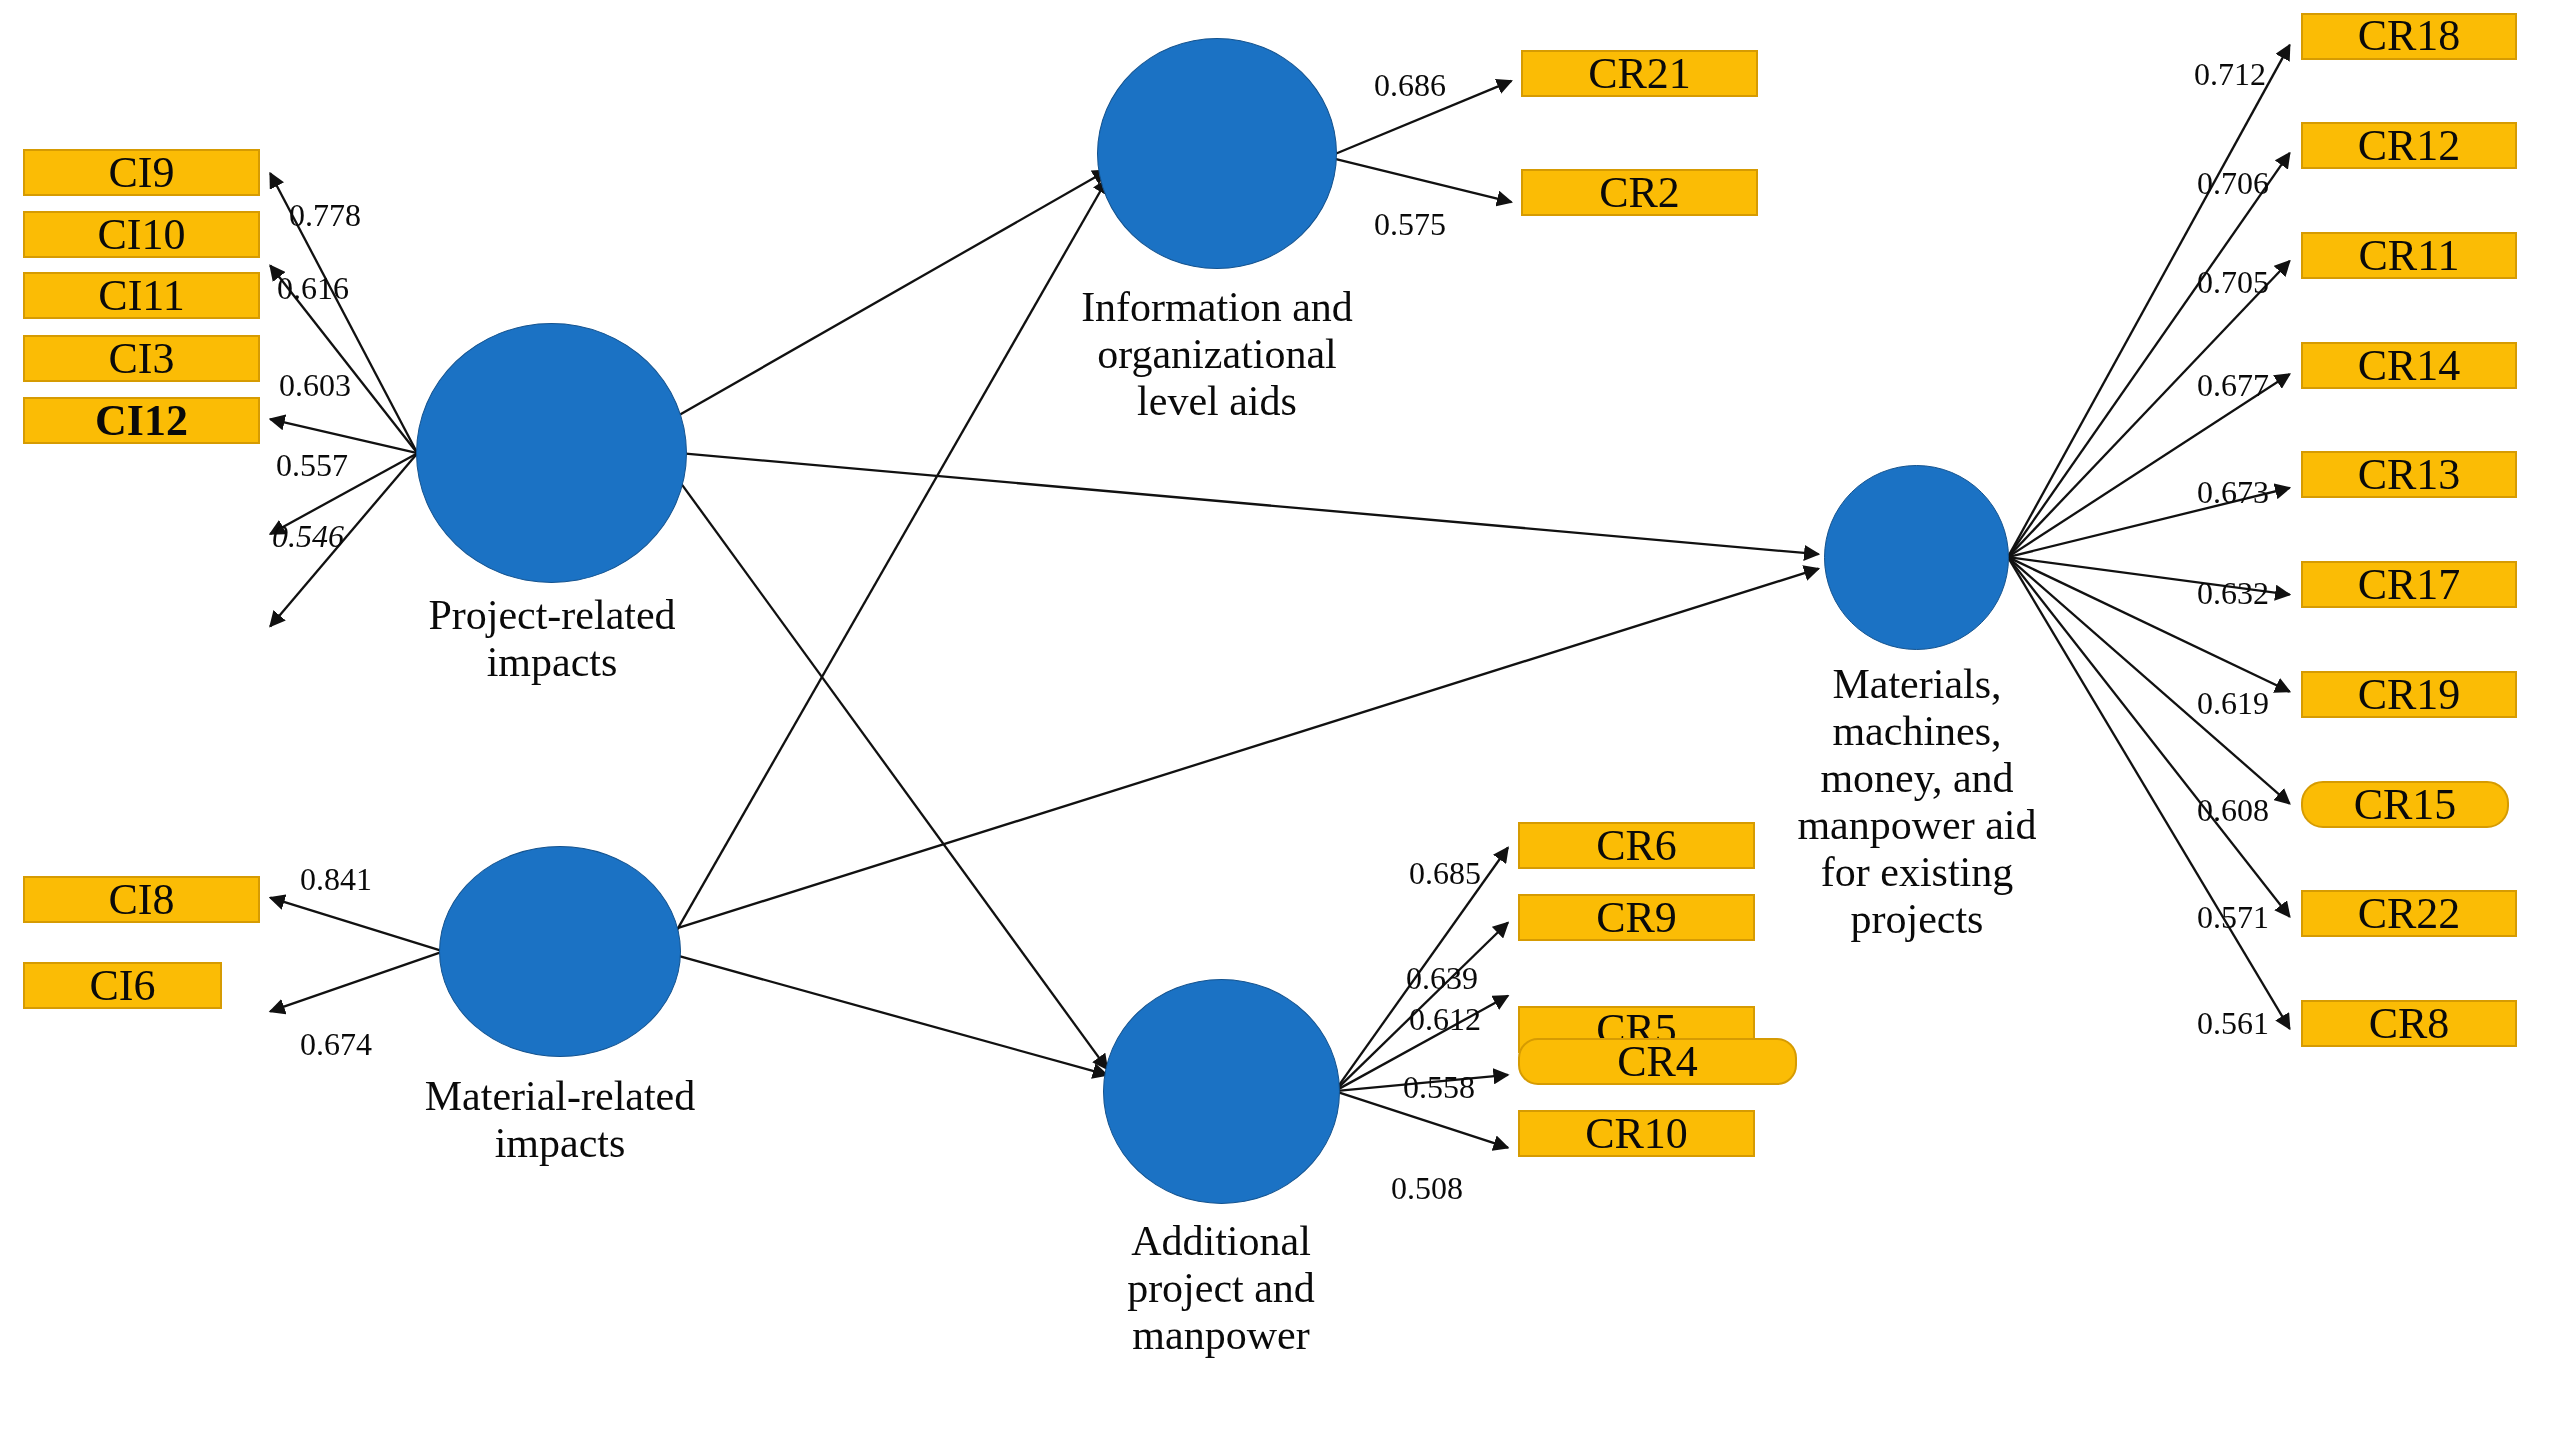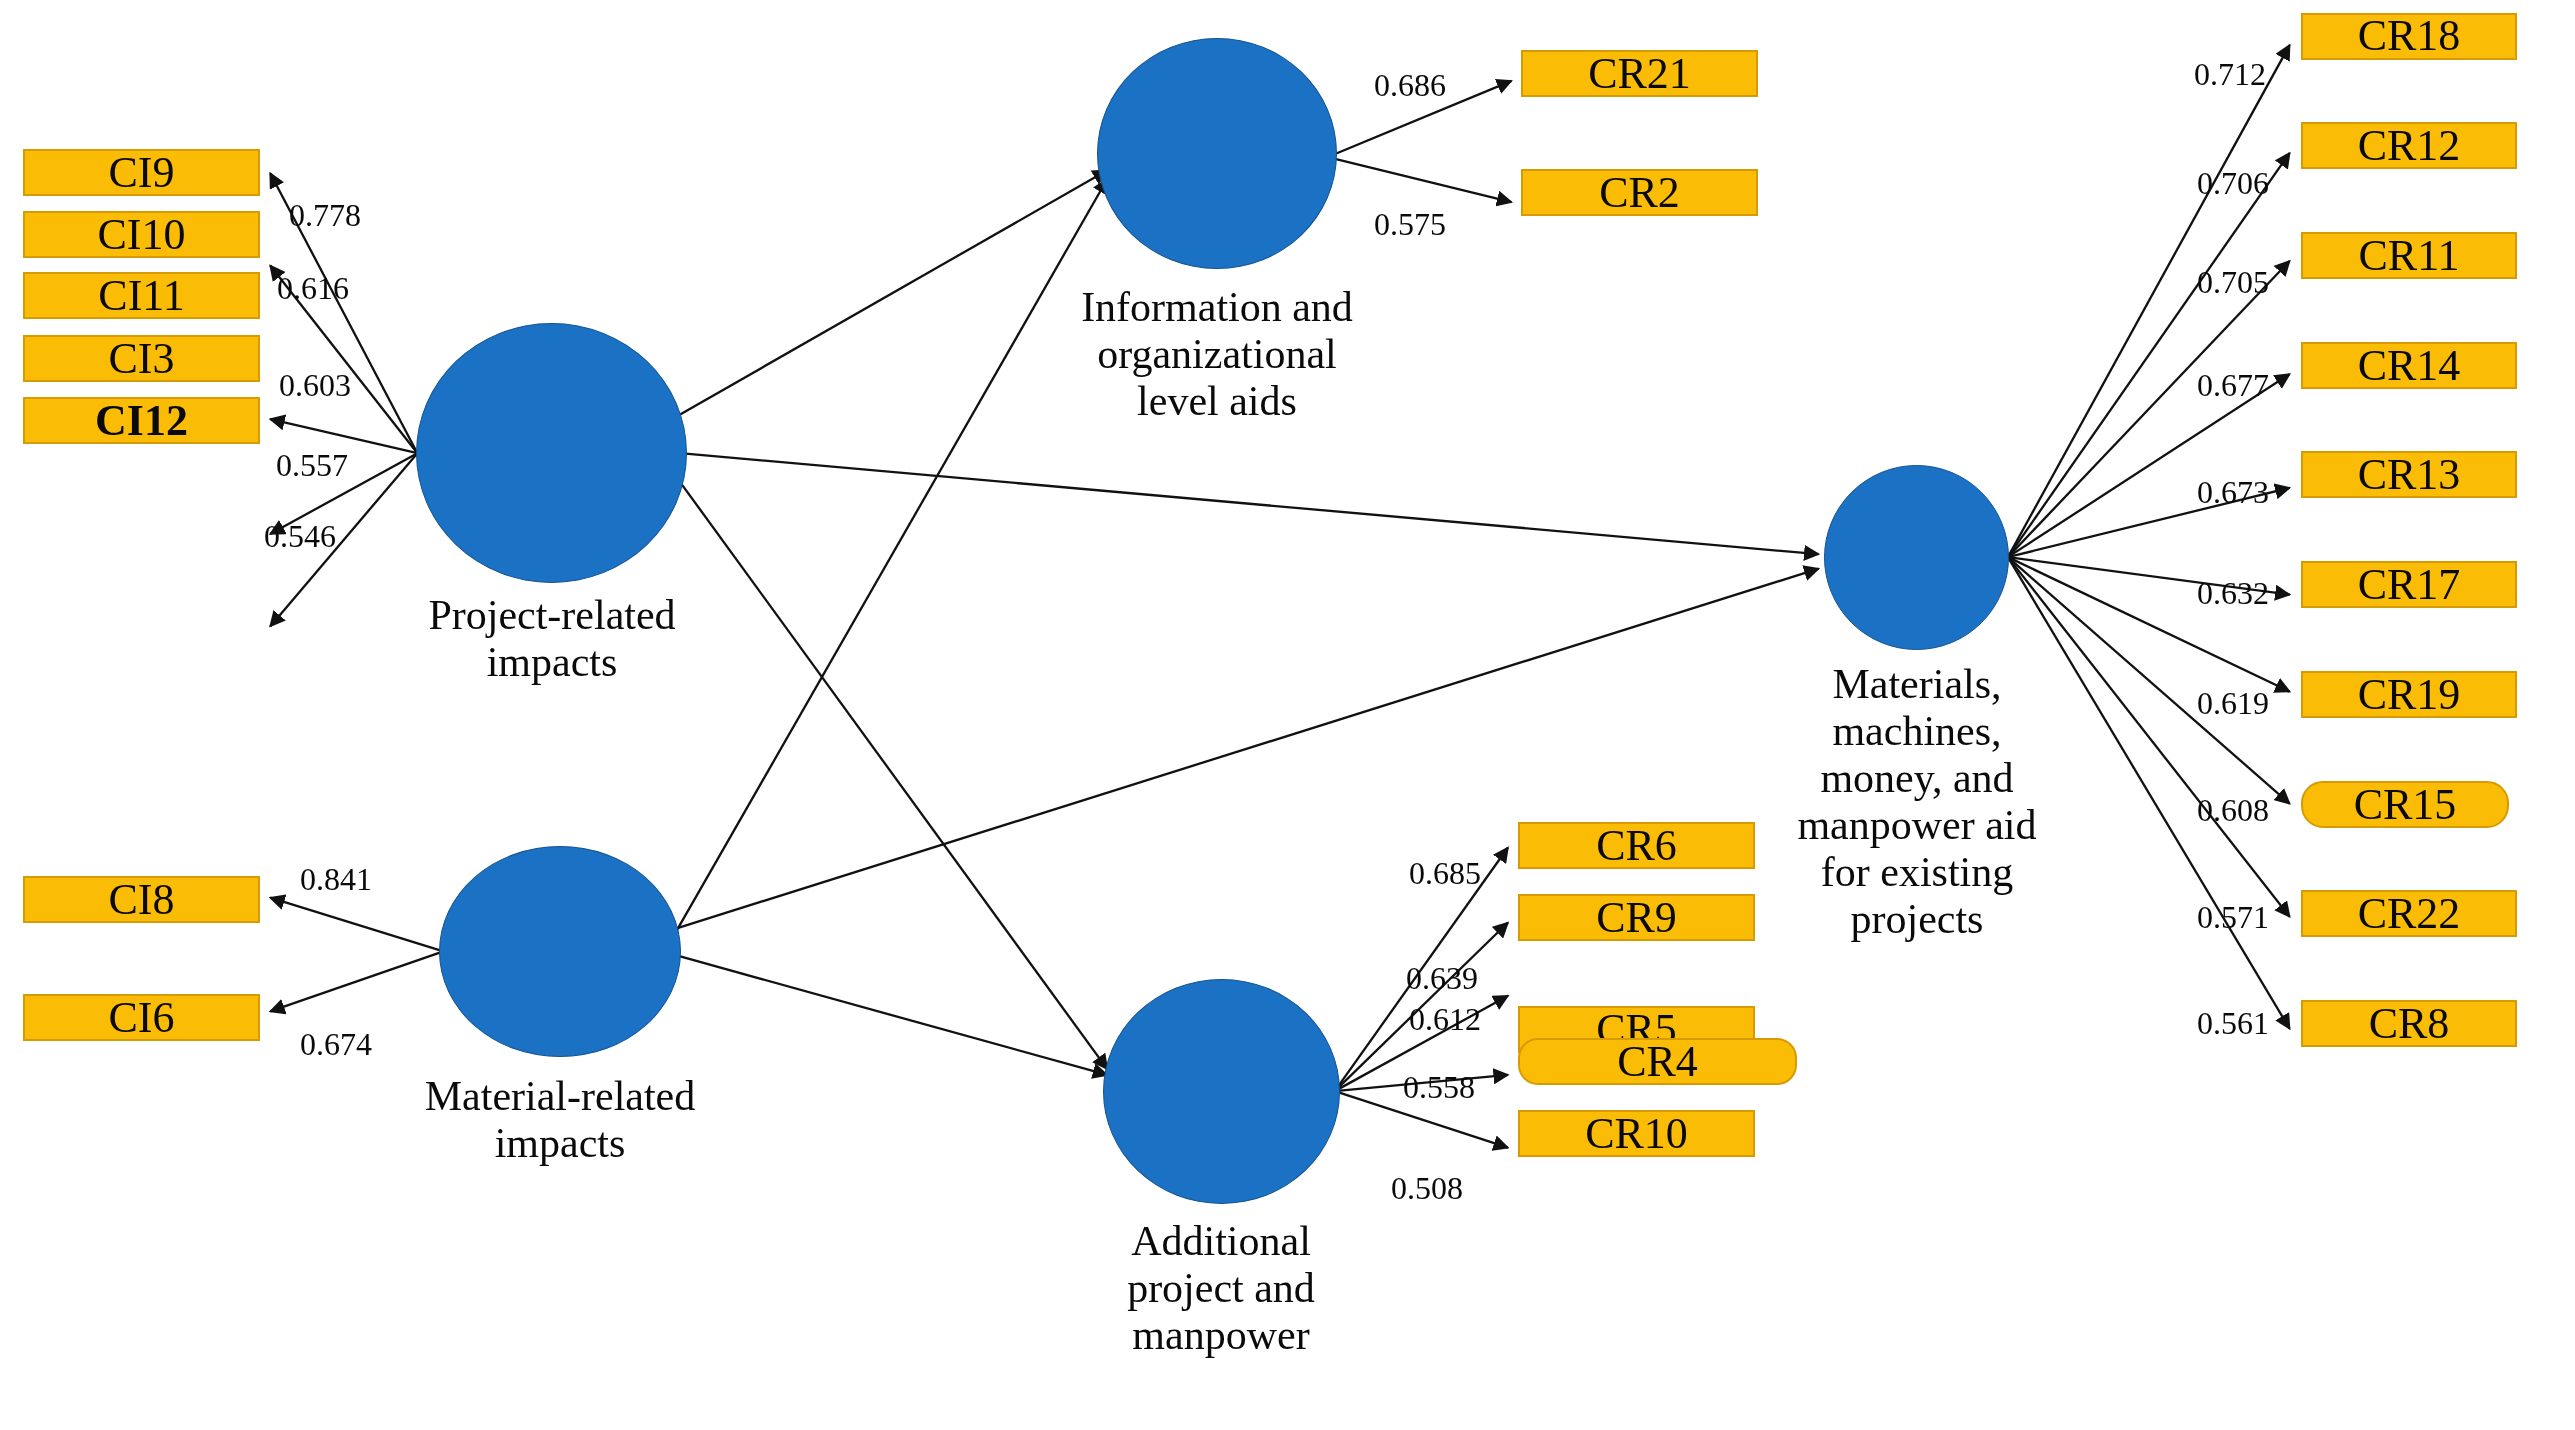--- a/index.html
+++ b/index.html
@@ -96,21 +96,21 @@
       </div>
       <div class="node-box" style="left: 23px; top: 335px; width: 237px; height: 47px;">
         <span>CI3</span>
       </div>
       <div class="node-box" style="left: 23px; top: 397px; width: 237px; height: 47px; font-weight: bold;">
         <span>CI12</span>
       </div>
       <div class="node-box" style="left: 23px; top: 876px; width: 237px; height: 47px;">
         <span>CI8</span>
       </div>
-      <div class="node-box" style="left: 23px; top: 994px; width: 237px; height: 47px;">
+      <div class="node-box" style="left: 23px; top: 962px; width: 199px; height: 47px;">
         <span>CI6</span>
       </div>
       <div class="node-box" style="left: 1521px; top: 50px; width: 237px; height: 47px;">
         <span>CR21</span>
       </div>
       <div class="node-box" style="left: 1521px; top: 169px; width: 237px; height: 47px;">
         <span>CR2</span>
       </div>
       <div class="node-box" style="left: 1518px; top: 822px; width: 237px; height: 47px;">
         <span>CR6</span>
@@ -179,21 +179,21 @@
       <div class="node-caption" style="left: 1657px; top: 661px; width: 520px;">Materials,
 machines,
 money, and
 manpower aid
 for existing
 projects</div>
       <div class="edge-label" style="left: 289px; top: 199px;">0.778</div>
       <div class="edge-label" style="left: 277px; top: 272px;">0.616</div>
       <div class="edge-label" style="left: 279px; top: 369px;">0.603</div>
       <div class="edge-label" style="left: 276px; top: 449px;">0.557</div>
-      <div class="edge-label" style="left: 264px; top: 520px;">0.546</div>
+      <div class="edge-label" style="left: 272px; top: 520px; font-style: italic;">0.546</div>
       <div class="edge-label" style="left: 300px; top: 863px;">0.841</div>
       <div class="edge-label" style="left: 300px; top: 1028px;">0.674</div>
       <div class="edge-label" style="left: 1374px; top: 69px;">0.686</div>
       <div class="edge-label" style="left: 1374px; top: 208px;">0.575</div>
       <div class="edge-label" style="left: 1409px; top: 857px;">0.685</div>
       <div class="edge-label" style="left: 1406px; top: 935px; margin-top: 27px;">0.639</div>
       <div class="edge-label" style="left: 1409px; top: 1003px;">0.612</div>
       <div class="edge-label" style="left: 1403px; top: 1071px;">0.558</div>
       <div class="edge-label" style="left: 1391px; top: 1172px;">0.508</div>
       <div class="edge-label" style="left: 2194px; top: 58px;">0.712</div>

